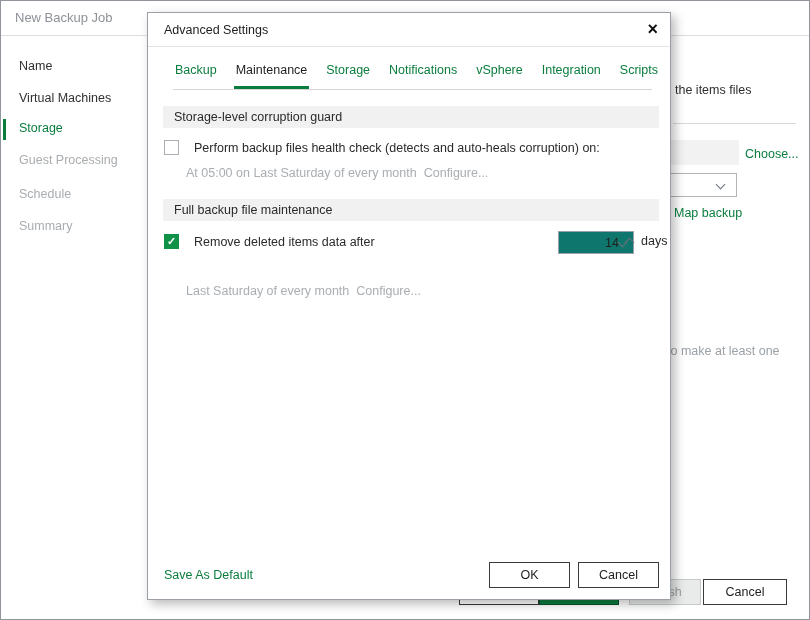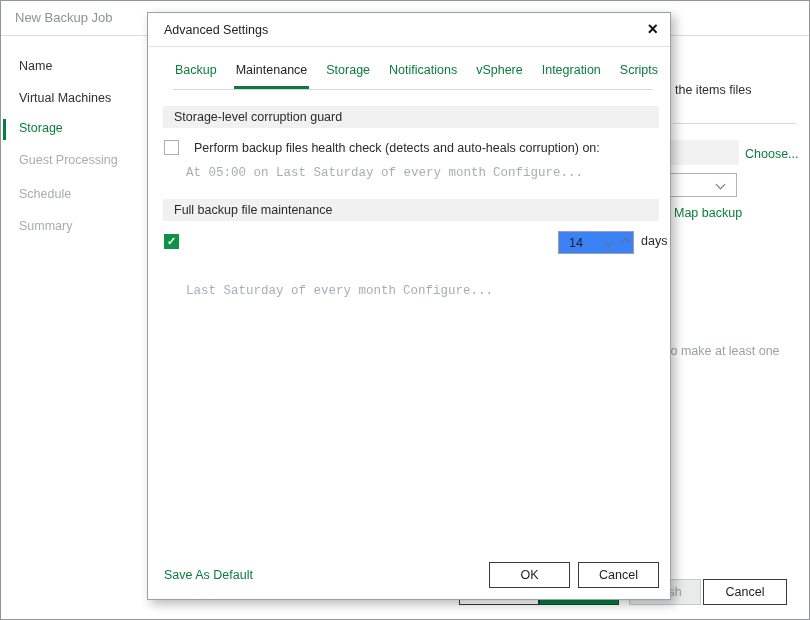--- a/index.html
+++ b/index.html
@@ -51,24 +51,24 @@
   .section-bar { position:absolute; left:15px; width:496px; height:22px; background:#f1f1f2;
                  font-size:12.5px; color:#2a2a2a; line-height:22px; padding-left:11px; }
 
   .cb-row { position:absolute; left:16px; display:flex; align-items:center; gap:15px; }
   .checkbox { width:15px; height:15px; border:1px solid #a8aeb4; background:#fff; flex:0 0 auto; cursor:pointer;
               display:flex; align-items:center; justify-content:center; }
   .checkbox.checked { background:#0f9148; border-color:#0f9148; }
   .checkbox.checked::after { content:"\2713"; color:#fff; font-size:11px; font-weight:bold; line-height:1; }
   .cb-label { font-size:12.5px; color:#2a2a2a; white-space:nowrap; }
 
-  .helper { position:absolute; left:38px; display:flex; gap:7px; font-size:12.5px; color:#a9aeb2; white-space:nowrap;font-family:Liberation Mono, monospace; }
+  .helper { position:absolute; left:38px; display:flex; gap:7px; font-size:12.5px; color:#a9aeb2; white-space:nowrap; }
 
   .spinner { position:absolute; left:410px; top:218px; width:76px; height:23px; border:1px solid #9aa1a8;
-             background:#3b82f6; display:flex; align-items:center; }
+             background:#0f766e; display:flex; align-items:center;padding-left:36px; }
   .spin-value { font-size:12.5px; color:#1e1e1e; padding-left:10px; flex:1; }
   .spin-btn { width:16px; display:flex; align-items:center; justify-content:center; cursor:pointer; }
   .spin-unit { position:absolute; left:493px; top:221px; font-size:12.5px; color:#2a2a2a; }
 
   .dlg-savedefault { position:absolute; left:16px; top:555px; }
   .dlg-btn { position:absolute; top:549px; width:81px; height:26px; background:#fff; border:1px solid #3a3a3a;
              font-size:12.5px; color:#1e1e1e; text-align:center; line-height:24px; cursor:pointer; }
 </style>
 </head>
 <body>
@@ -126,20 +126,21 @@
     </div>
     <div class="helper" style="top:153px">
       <span>At 05:00 on Last Saturday of every month</span>
       <span>Configure...</span>
     </div>
 
     <div class="section-bar" style="top:186px">Full backup file maintenance</div>
 
     <div class="cb-row" style="top:221px">
       <div class="checkbox checked"></div>
+      <div class="cb-label">Remove deleted items data after</div>
     </div>
     <div class="spinner">
       <span class="spin-value">14</span>
       <span class="spin-btn">
           <span class="chev down"></span>
         </span>
       <span class="spin-btn">
           <span class="chev up"></span>
         </span>
     </div>

